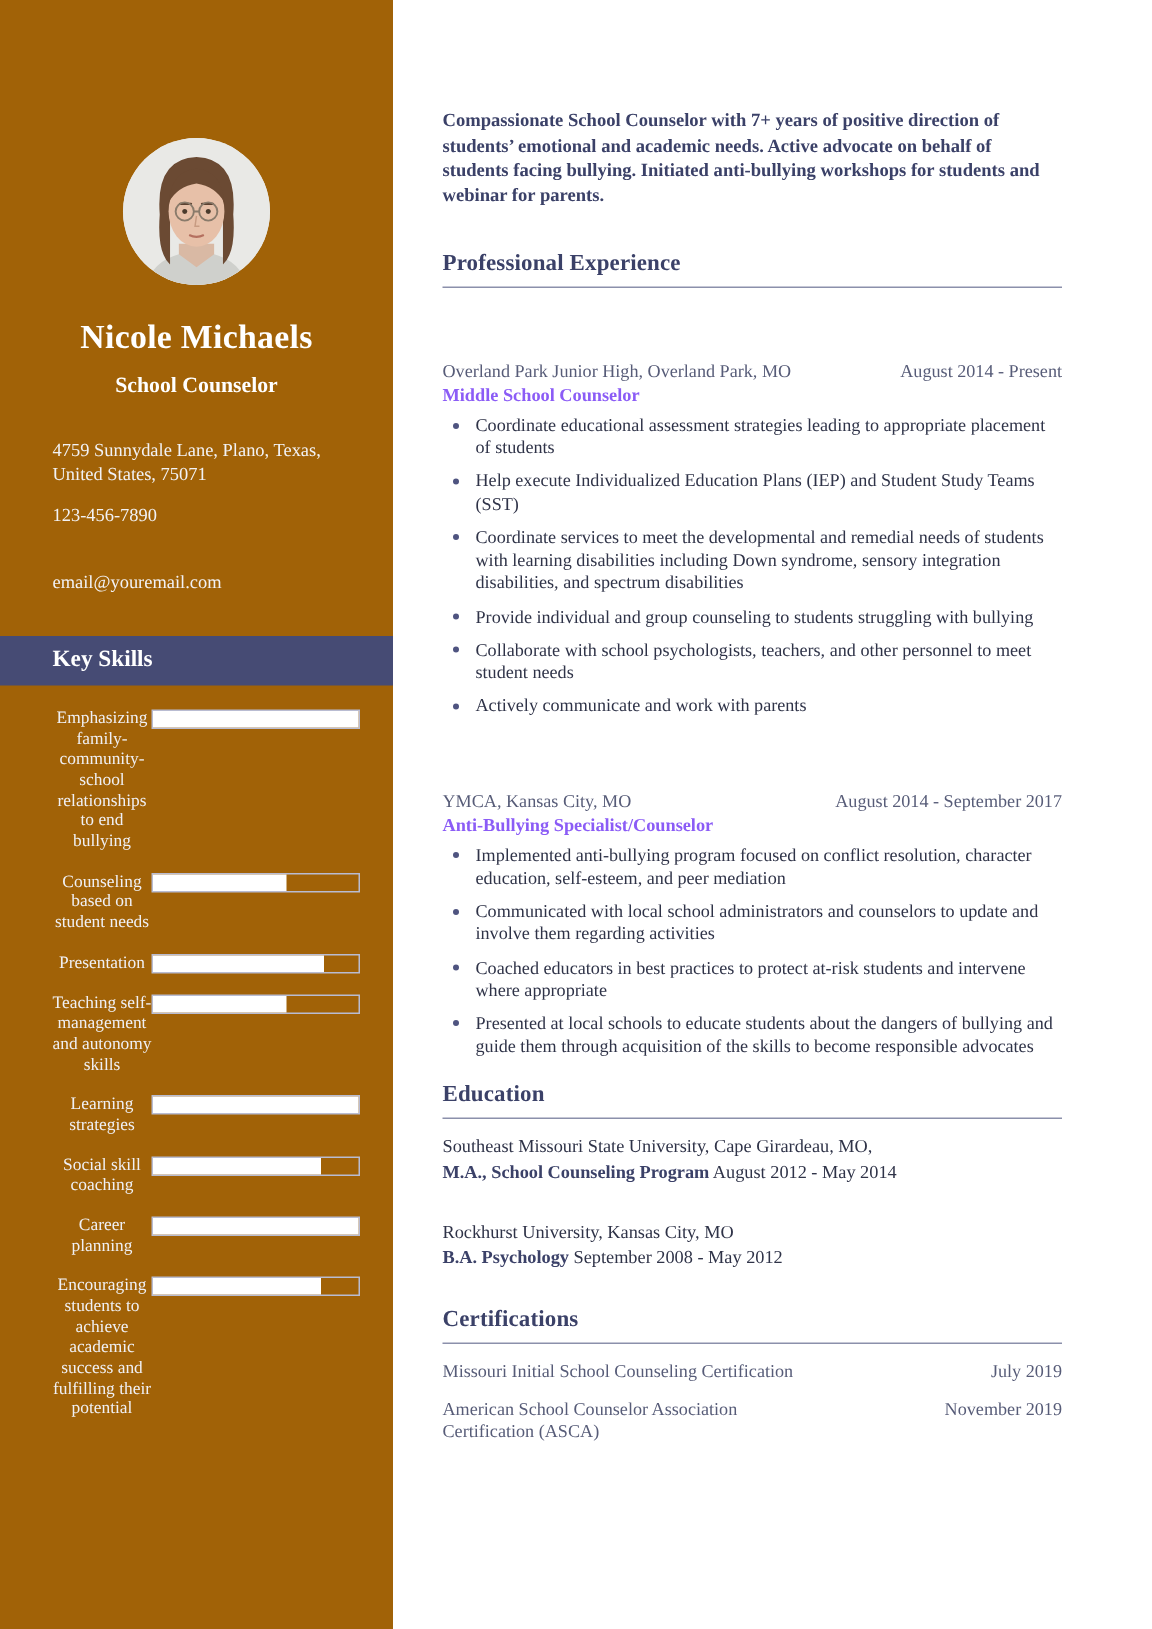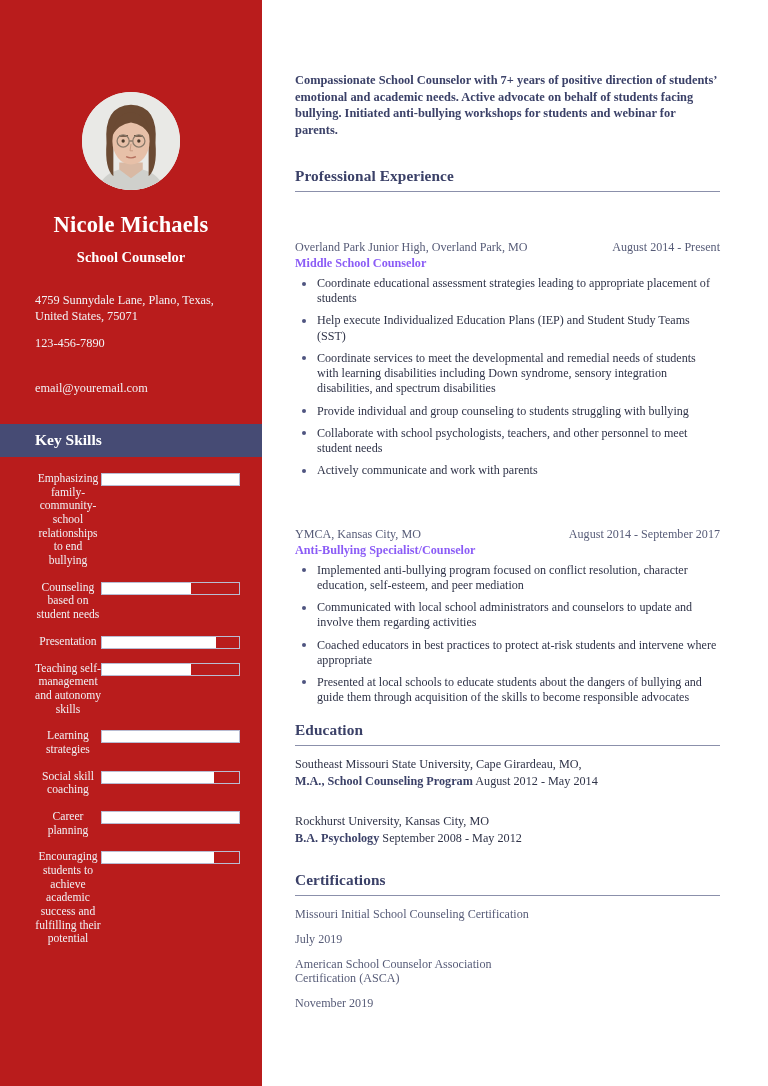--- a/index.html
+++ b/index.html
@@ -15,21 +15,21 @@
     height: 1086px;
     display: flex;
     background: #ffffff;
     overflow: hidden;
   }
 
   
   .sidebar {
     width: 262px;
     flex: 0 0 262px;
-    background: #b91c1c;
+    background: #a16207;
     color: #ffffff;
     position: relative;
   }
   .avatar-wrap {
     padding-top: 92px;
     display: flex;
     justify-content: center;
   }
   .avatar {
     width: 98px;
@@ -106,21 +106,21 @@
   }
   .skill-fill {
     position: absolute;
     left: 0; top: 0; bottom: 0;
     background: #ffffff;
   }
 
   
   .main {
     flex: 1 1 auto;
-    padding: 72px 48px 0 33px;
+    padding: 72px 60px 0 33px;
     color: #2d3142;
   }
   .summary {
     font-size: 12.4px;
     line-height: 1.33;
     font-weight: bold;
     color: #3b4168;
     margin-bottom: 29px;
   }
   .section { margin-bottom: 4px; }
@@ -200,21 +200,20 @@
     font-weight: bold;
     color: #3b4168;
   }
 
   .cert-row {
     display: flex;
     justify-content: space-between;
     align-items: flex-start;
     gap: 10px;
     margin-bottom: 10px;
-    flex-direction: column;
   }
   .cert-name {
     font-size: 12.1px;
     line-height: 1.22;
     color: #575c78;
     max-width: 250px;
   }
   .cert-date {
     font-size: 12.1px;
     color: #575c78;

